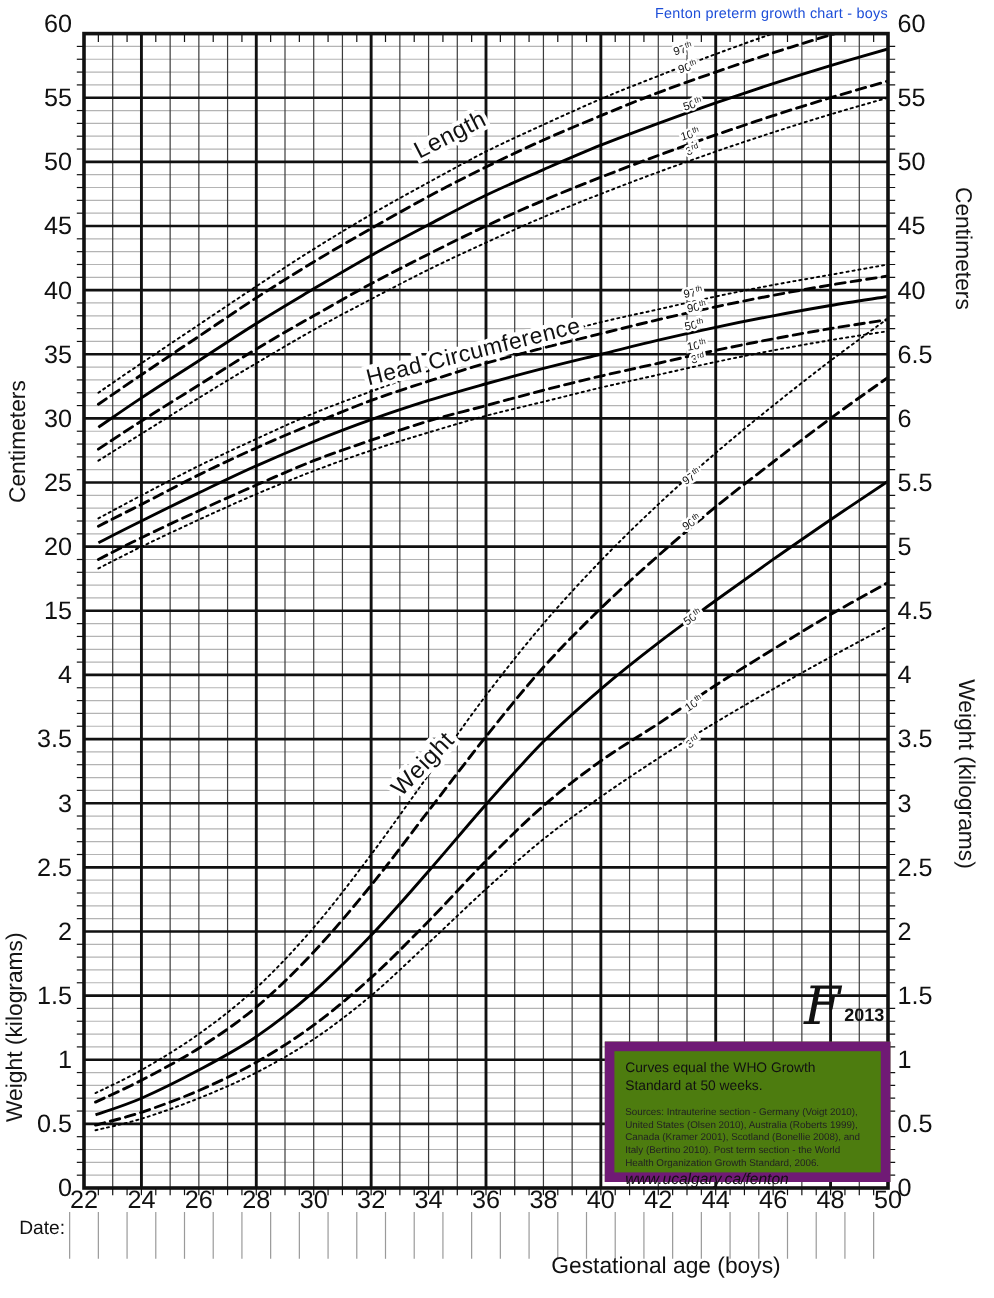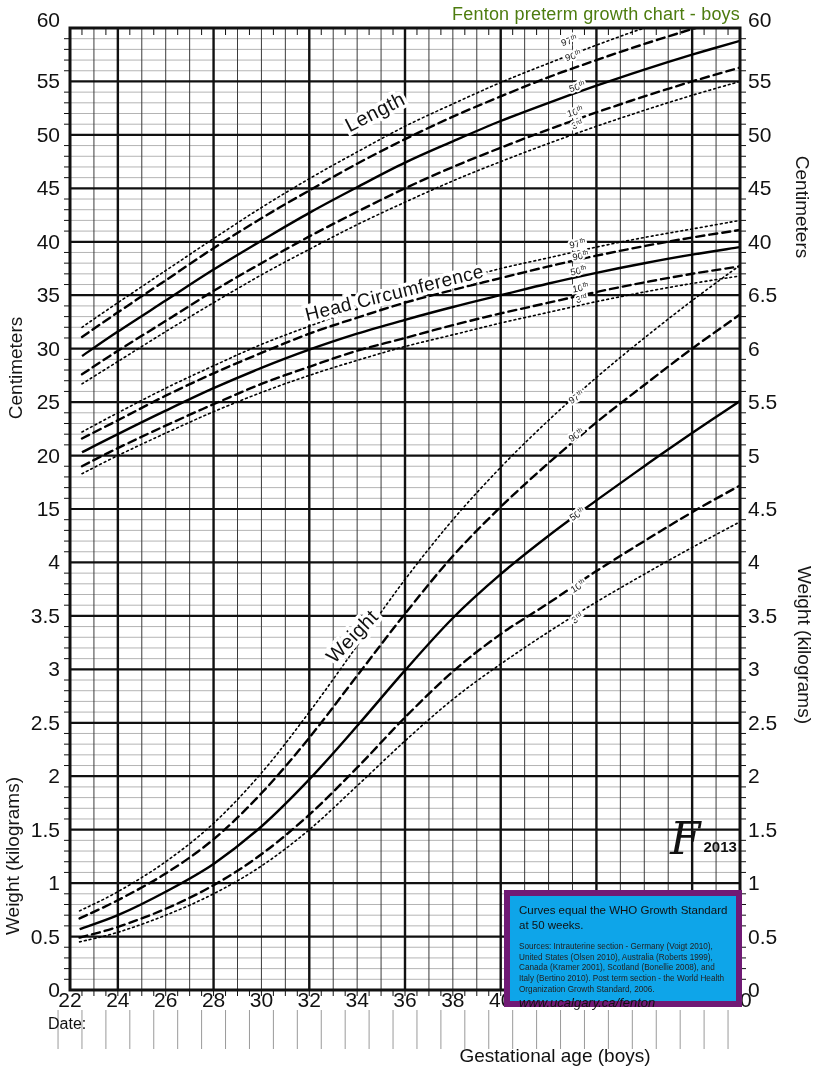--- a/index.html
+++ b/index.html
@@ -1,32 +1,32 @@
 <!DOCTYPE html>
 <html><head>
 <meta charset="utf-8">
 <style>
   html,body{margin:0;padding:0;background:#fff;}
   .page{position:relative;width:828px;height:1082px;background:#ffffff;overflow:hidden;
         font-family:"Liberation Sans", sans-serif;color:#111;}
-  .chart-title{position:absolute;top:4px;right:88px;font-size:18px;color:#4d7c0f;letter-spacing:.2px;}
+  .chart-title{position:absolute;top:4px;right:88px;font-size:12px;color:#1d4ed8;letter-spacing:.2px;}
   svg.chart{position:absolute;left:0;top:0;}
   .vlabel{position:absolute;width:220px;text-align:center;font-size:19px;color:#151515;}
   .rot-ccw{transform:rotate(-90deg);transform-origin:center;}
   .rot-cw{transform:rotate(90deg);transform-origin:center;}
-  .info-box{position:absolute;left:504px;top:868px;width:238px;height:117px;background:#0ea5e9;
-            border:6px solid #701a75;box-sizing:border-box;padding:7px 8px 6px 9px;
-            display:flex;flex-direction:column;margin-top:22px;}
+  .info-box{position:absolute;left:504px;top:868px;width:238px;height:117px;background:#4d7c0f;
+            border:8px solid #701a75;box-sizing:border-box;padding:7px 8px 6px 9px;
+            display:flex;flex-direction:column;}
   .info-head{font-size:11.5px;line-height:1.3;}
   .info-src{font-size:8.2px;line-height:1.3;margin-top:9px;color:#222;}
   .info-url{font-size:13px;margin-top:auto;font-style:italic;}
   .f-logo{position:absolute;left:670px;top:820px;display:flex;align-items:flex-end;}
   .f-script{font-family:"DejaVu Serif", serif;font-style:italic;font-size:44px;line-height:.85;}
   .f-year{font-size:15px;font-weight:700;margin-left:3px;margin-bottom:2px;}
-  .date-label{position:absolute;left:16px;top:1015px;font-size:16px;margin-left:32px;}
+  .date-label{position:absolute;left:16px;top:1015px;font-size:16px;}
   .x-axis-title{position:absolute;left:405px;top:1045px;width:300px;text-align:center;font-size:19px;}
 </style>
 </head>
 <body>
 
 <div class="page">
 
   <div class="chart-title">Fenton preterm growth chart - boys</div>
 
   <svg class="chart" id="chart-svg" width="828" height="1082" viewBox="0 0 828 1082">

